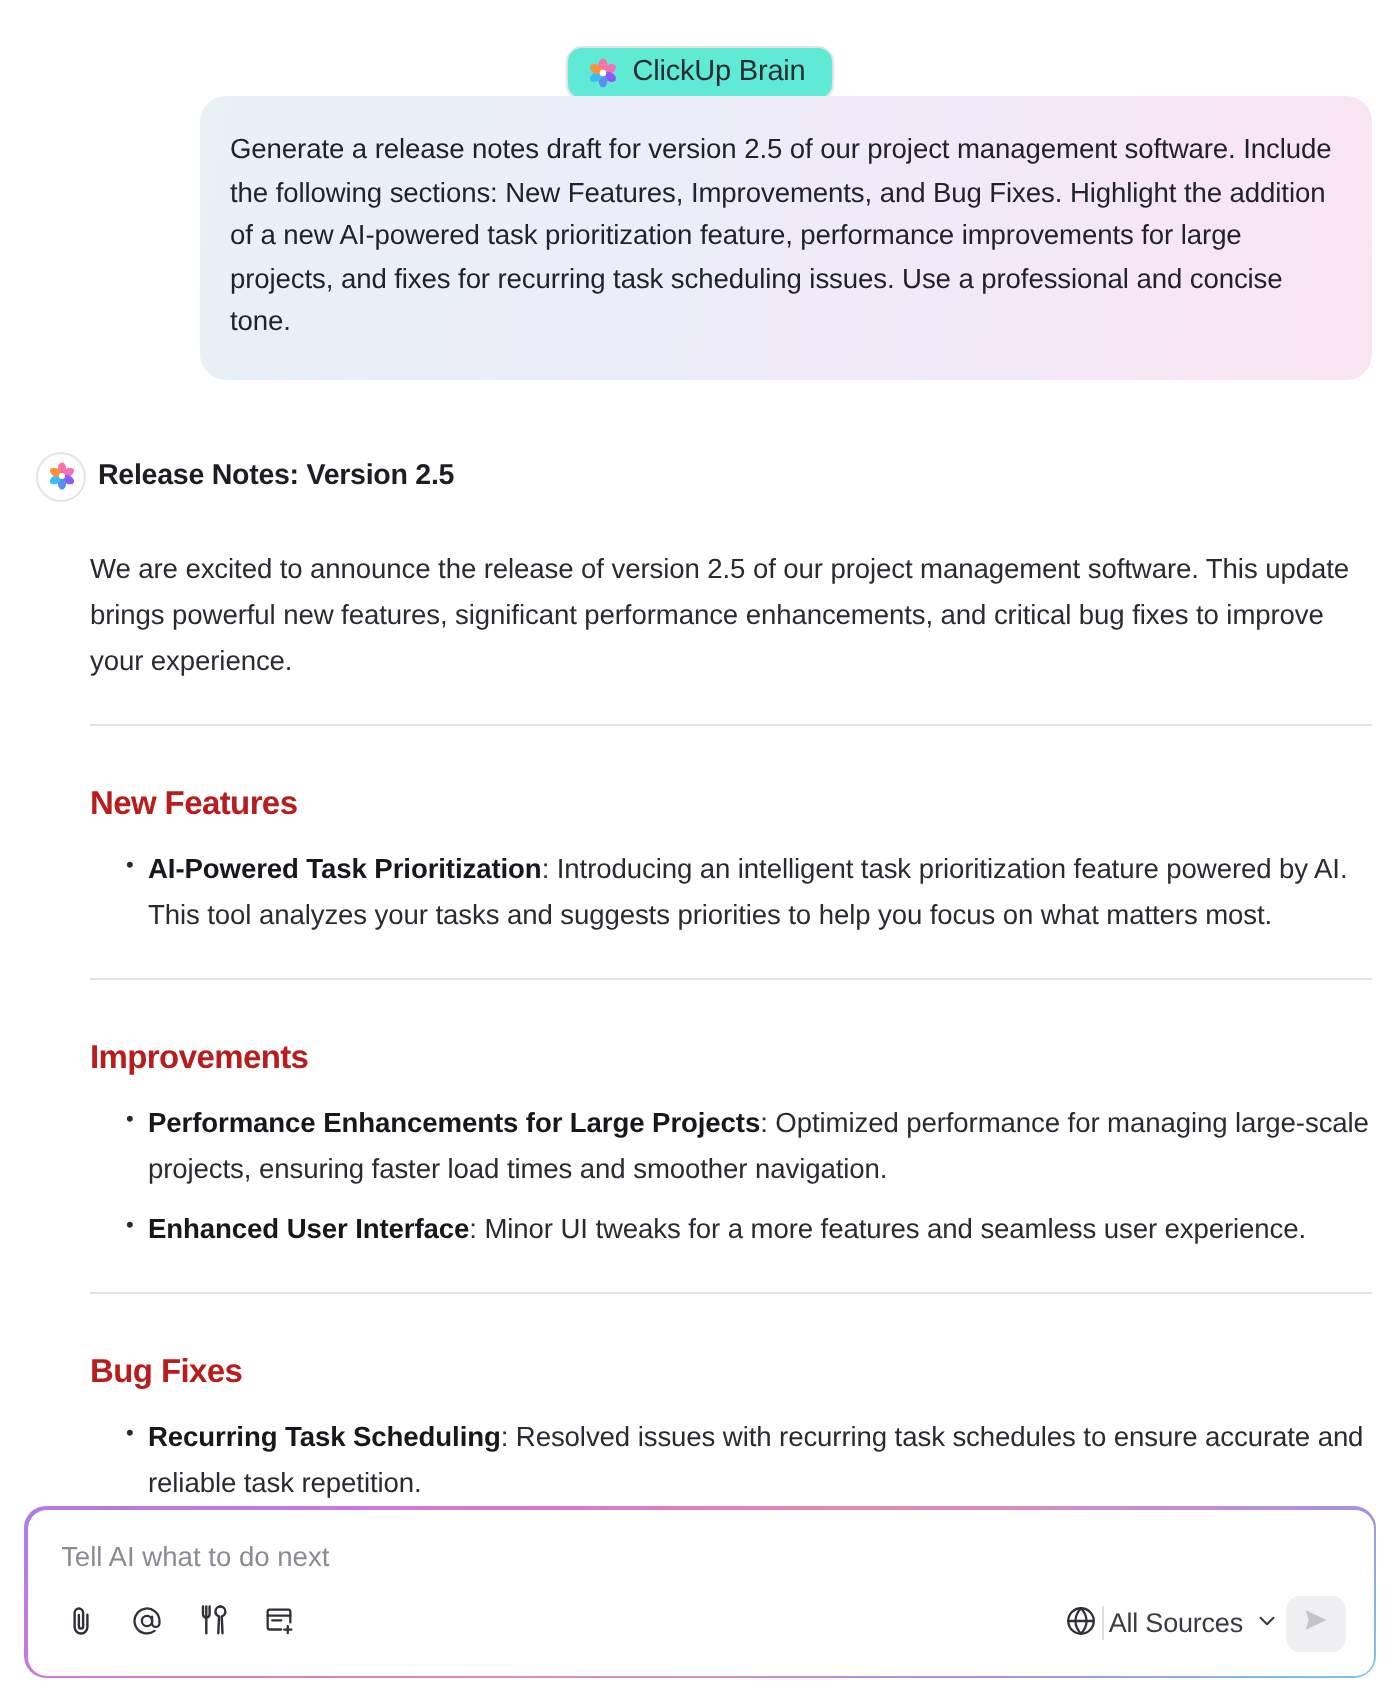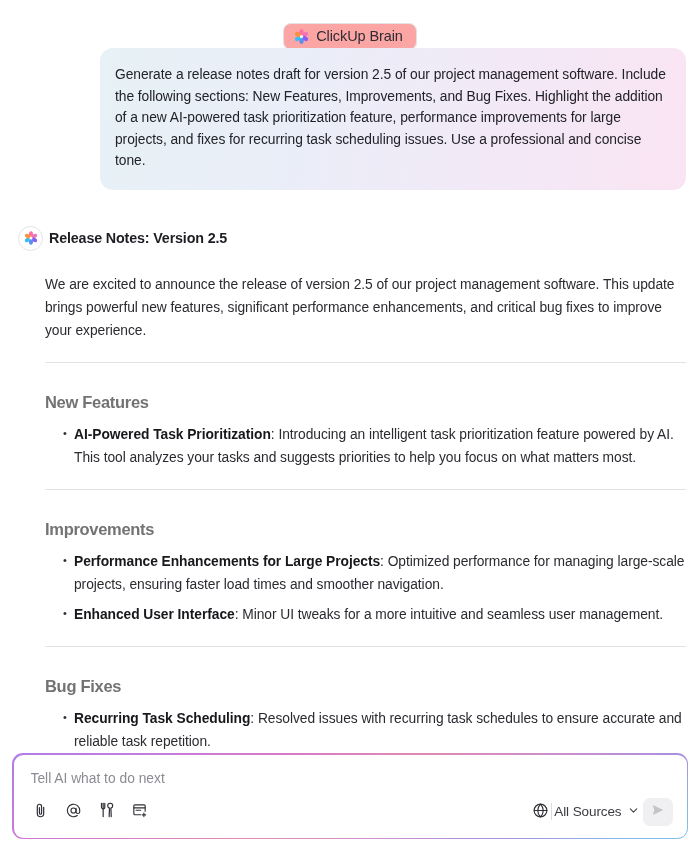--- a/index.html
+++ b/index.html
@@ -26,21 +26,21 @@
     align-items: center;
     padding-top: 6px;
     height: 38px;
   }
   .brand-pill {
     display: inline-flex;
     align-items: center;
     gap: 7px;
     border: 1px solid #e3e3e6;
     border-radius: 8px;
-    background: #fca5a5;
+    background: #5eead4;
     padding: 5px 13px 5px 10px;
     box-shadow: 0 1px 2px rgba(0,0,0,0.05);
     cursor: pointer;
     margin-top: 28px;
   }
   .brand-pill-label {
     font-size: 14.5px;
     color: #2c2c32;
     letter-spacing: -0.1px;
     line-height: 1;
@@ -113,21 +113,21 @@
 
   .divider {
     height: 1px;
     background: #e3e3e6;
     margin: 20px 0 0 0;
   }
 
   .sec-title {
     font-size: 16.5px;
     font-weight: bold;
-    color: #737373;
+    color: #b91c1c;
     letter-spacing: -0.3px;
     margin-top: 30px;
   }
 
   ul.bullets {
     list-style: none;
     margin-top: 11px;
     padding-left: 18px;
   }
   ul.bullets li {
@@ -303,21 +303,21 @@
 
       <div class="sec-title">New Features</div>
       <ul class="bullets">
         <li><span class="b-term">AI-Powered Task Prioritization</span><span>: Introducing an intelligent task prioritization feature powered by AI. This tool analyzes your tasks and suggests priorities to help you focus on what matters most.</span></li>
       </ul>
       <div class="divider"></div>
 
       <div class="sec-title">Improvements</div>
       <ul class="bullets">
         <li><span class="b-term">Performance Enhancements for Large Projects</span><span>: Optimized performance for managing large-scale projects, ensuring faster load times and smoother navigation.</span></li>
-        <li><span class="b-term">Enhanced User Interface</span><span>: Minor UI tweaks for a more intuitive and seamless user management.</span></li>
+        <li><span class="b-term">Enhanced User Interface</span><span>: Minor UI tweaks for a more features and seamless user experience.</span></li>
       </ul>
       <div class="divider"></div>
 
       <div class="sec-title">Bug Fixes</div>
       <ul class="bullets">
         <li><span class="b-term">Recurring Task Scheduling</span><span>: Resolved issues with recurring task schedules to ensure accurate and reliable task repetition.</span></li>
       </ul>
 
     </div>
   </div>

